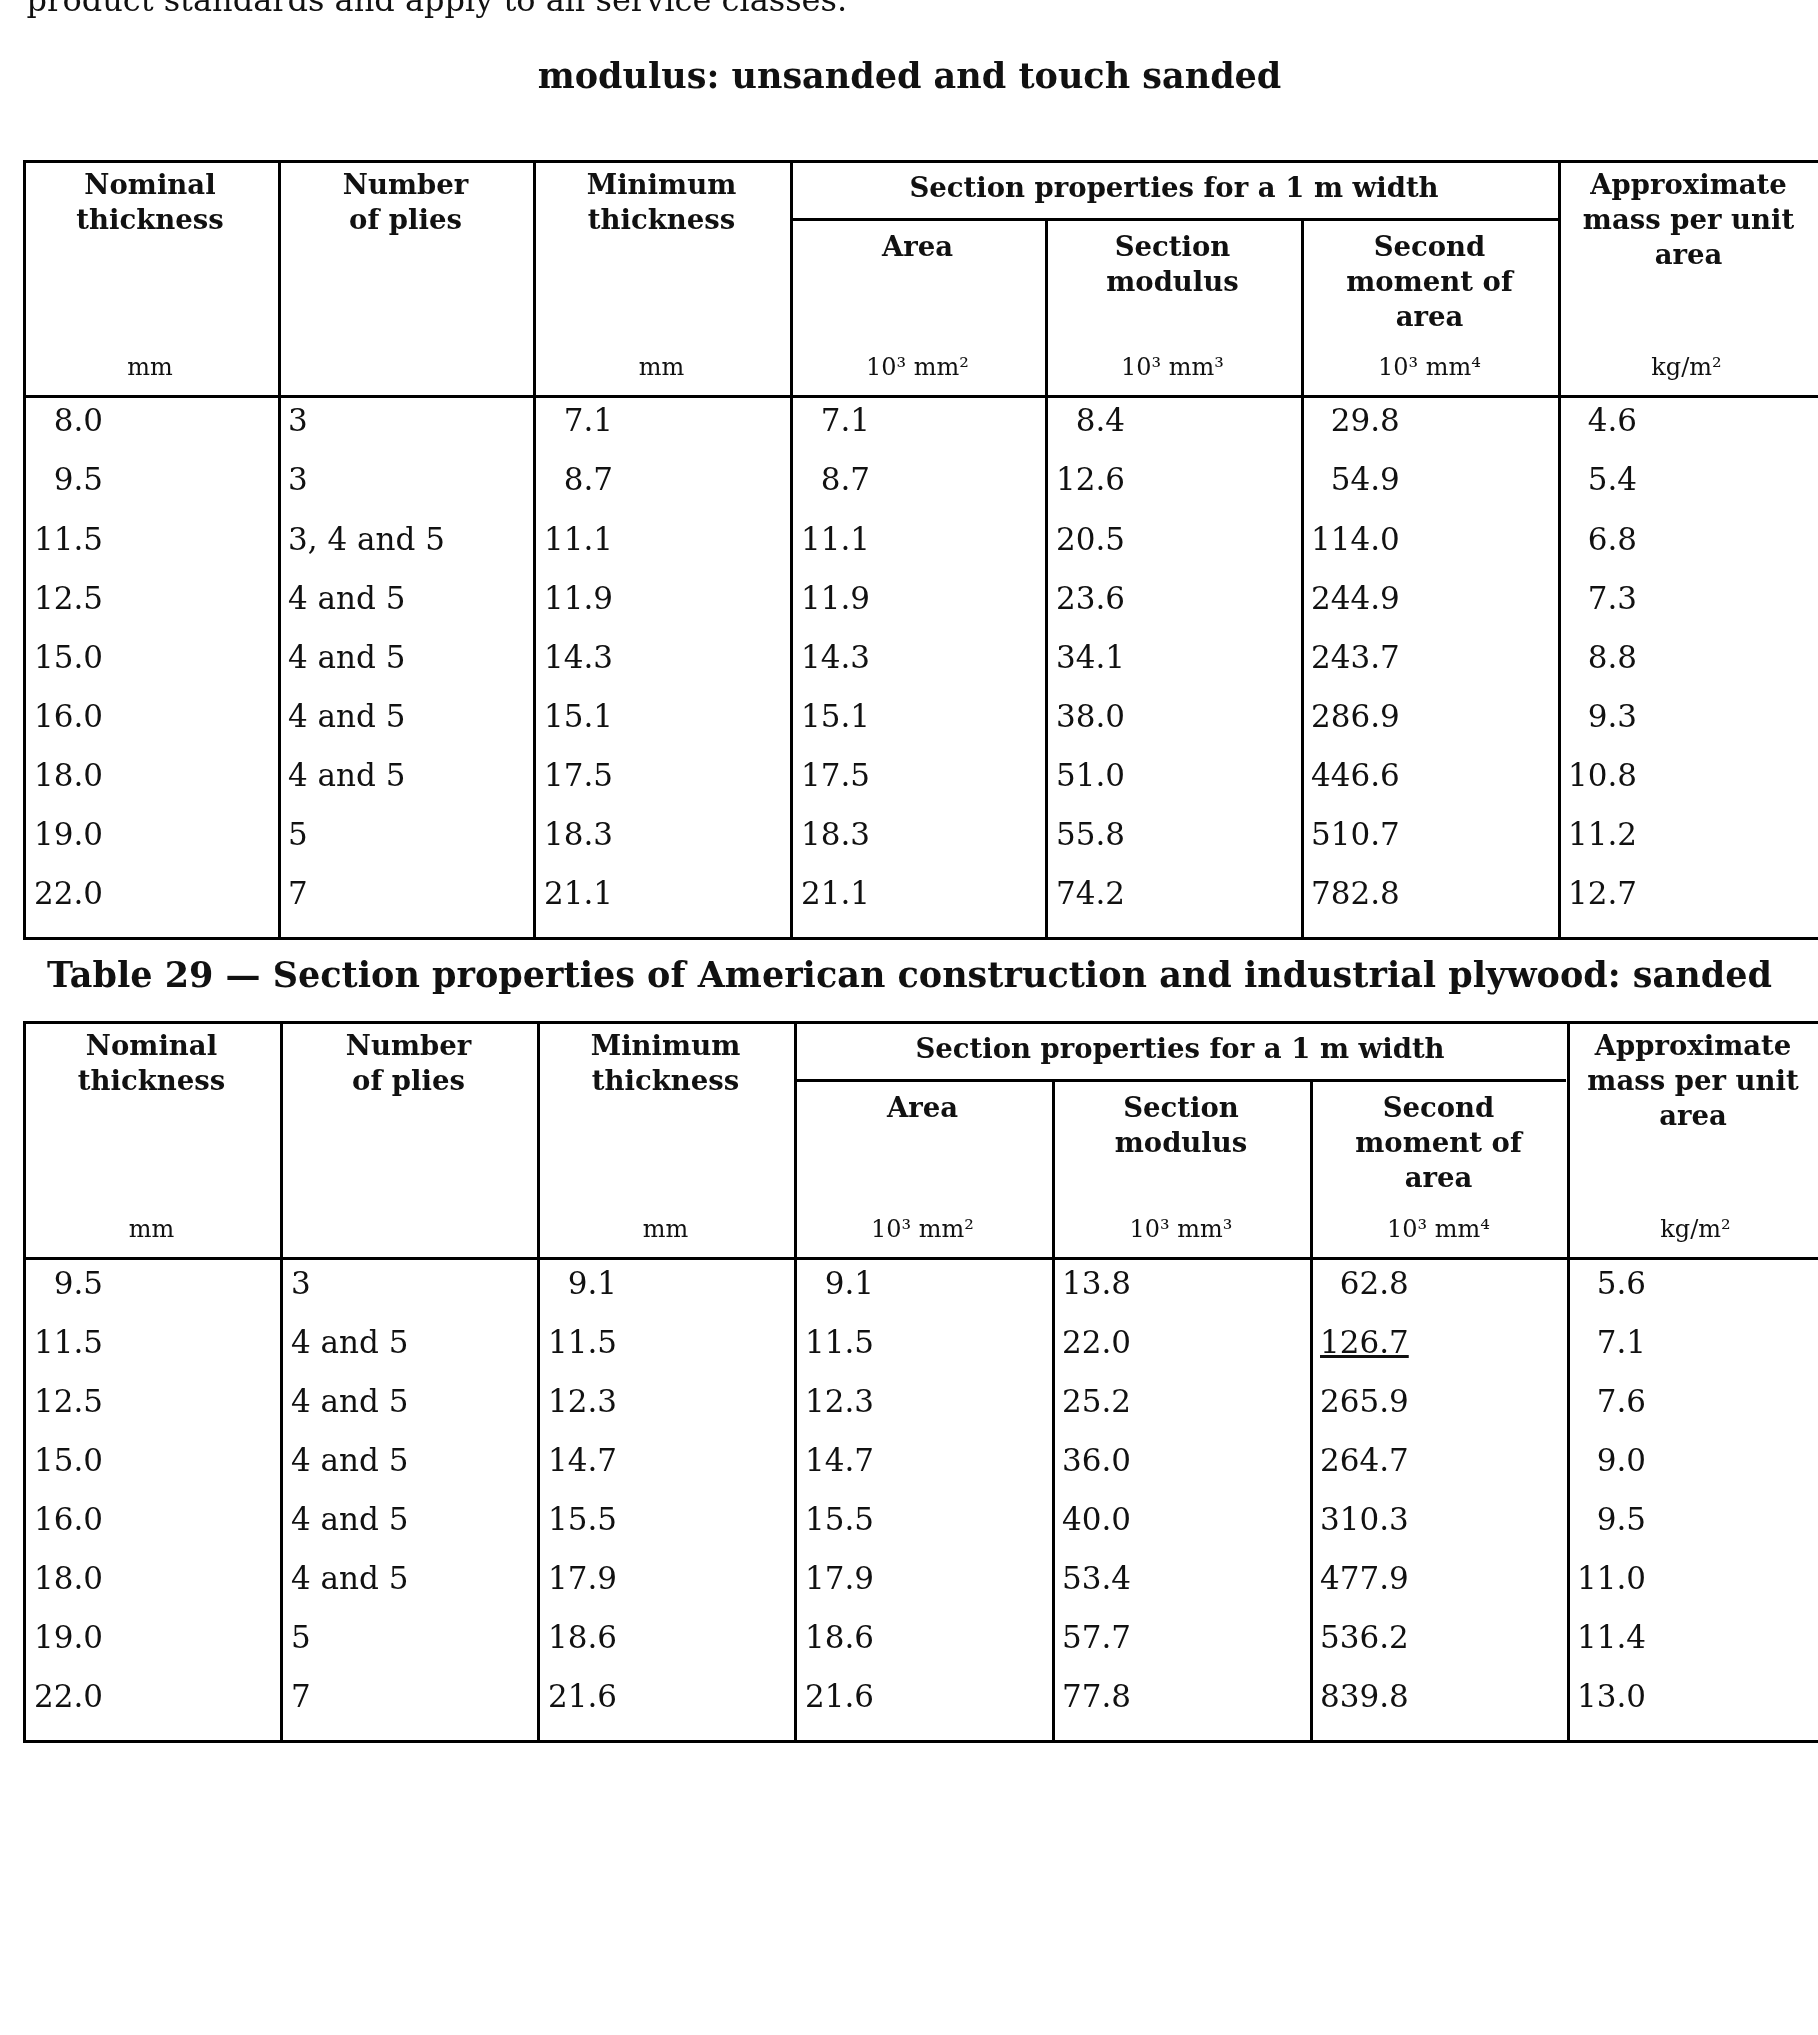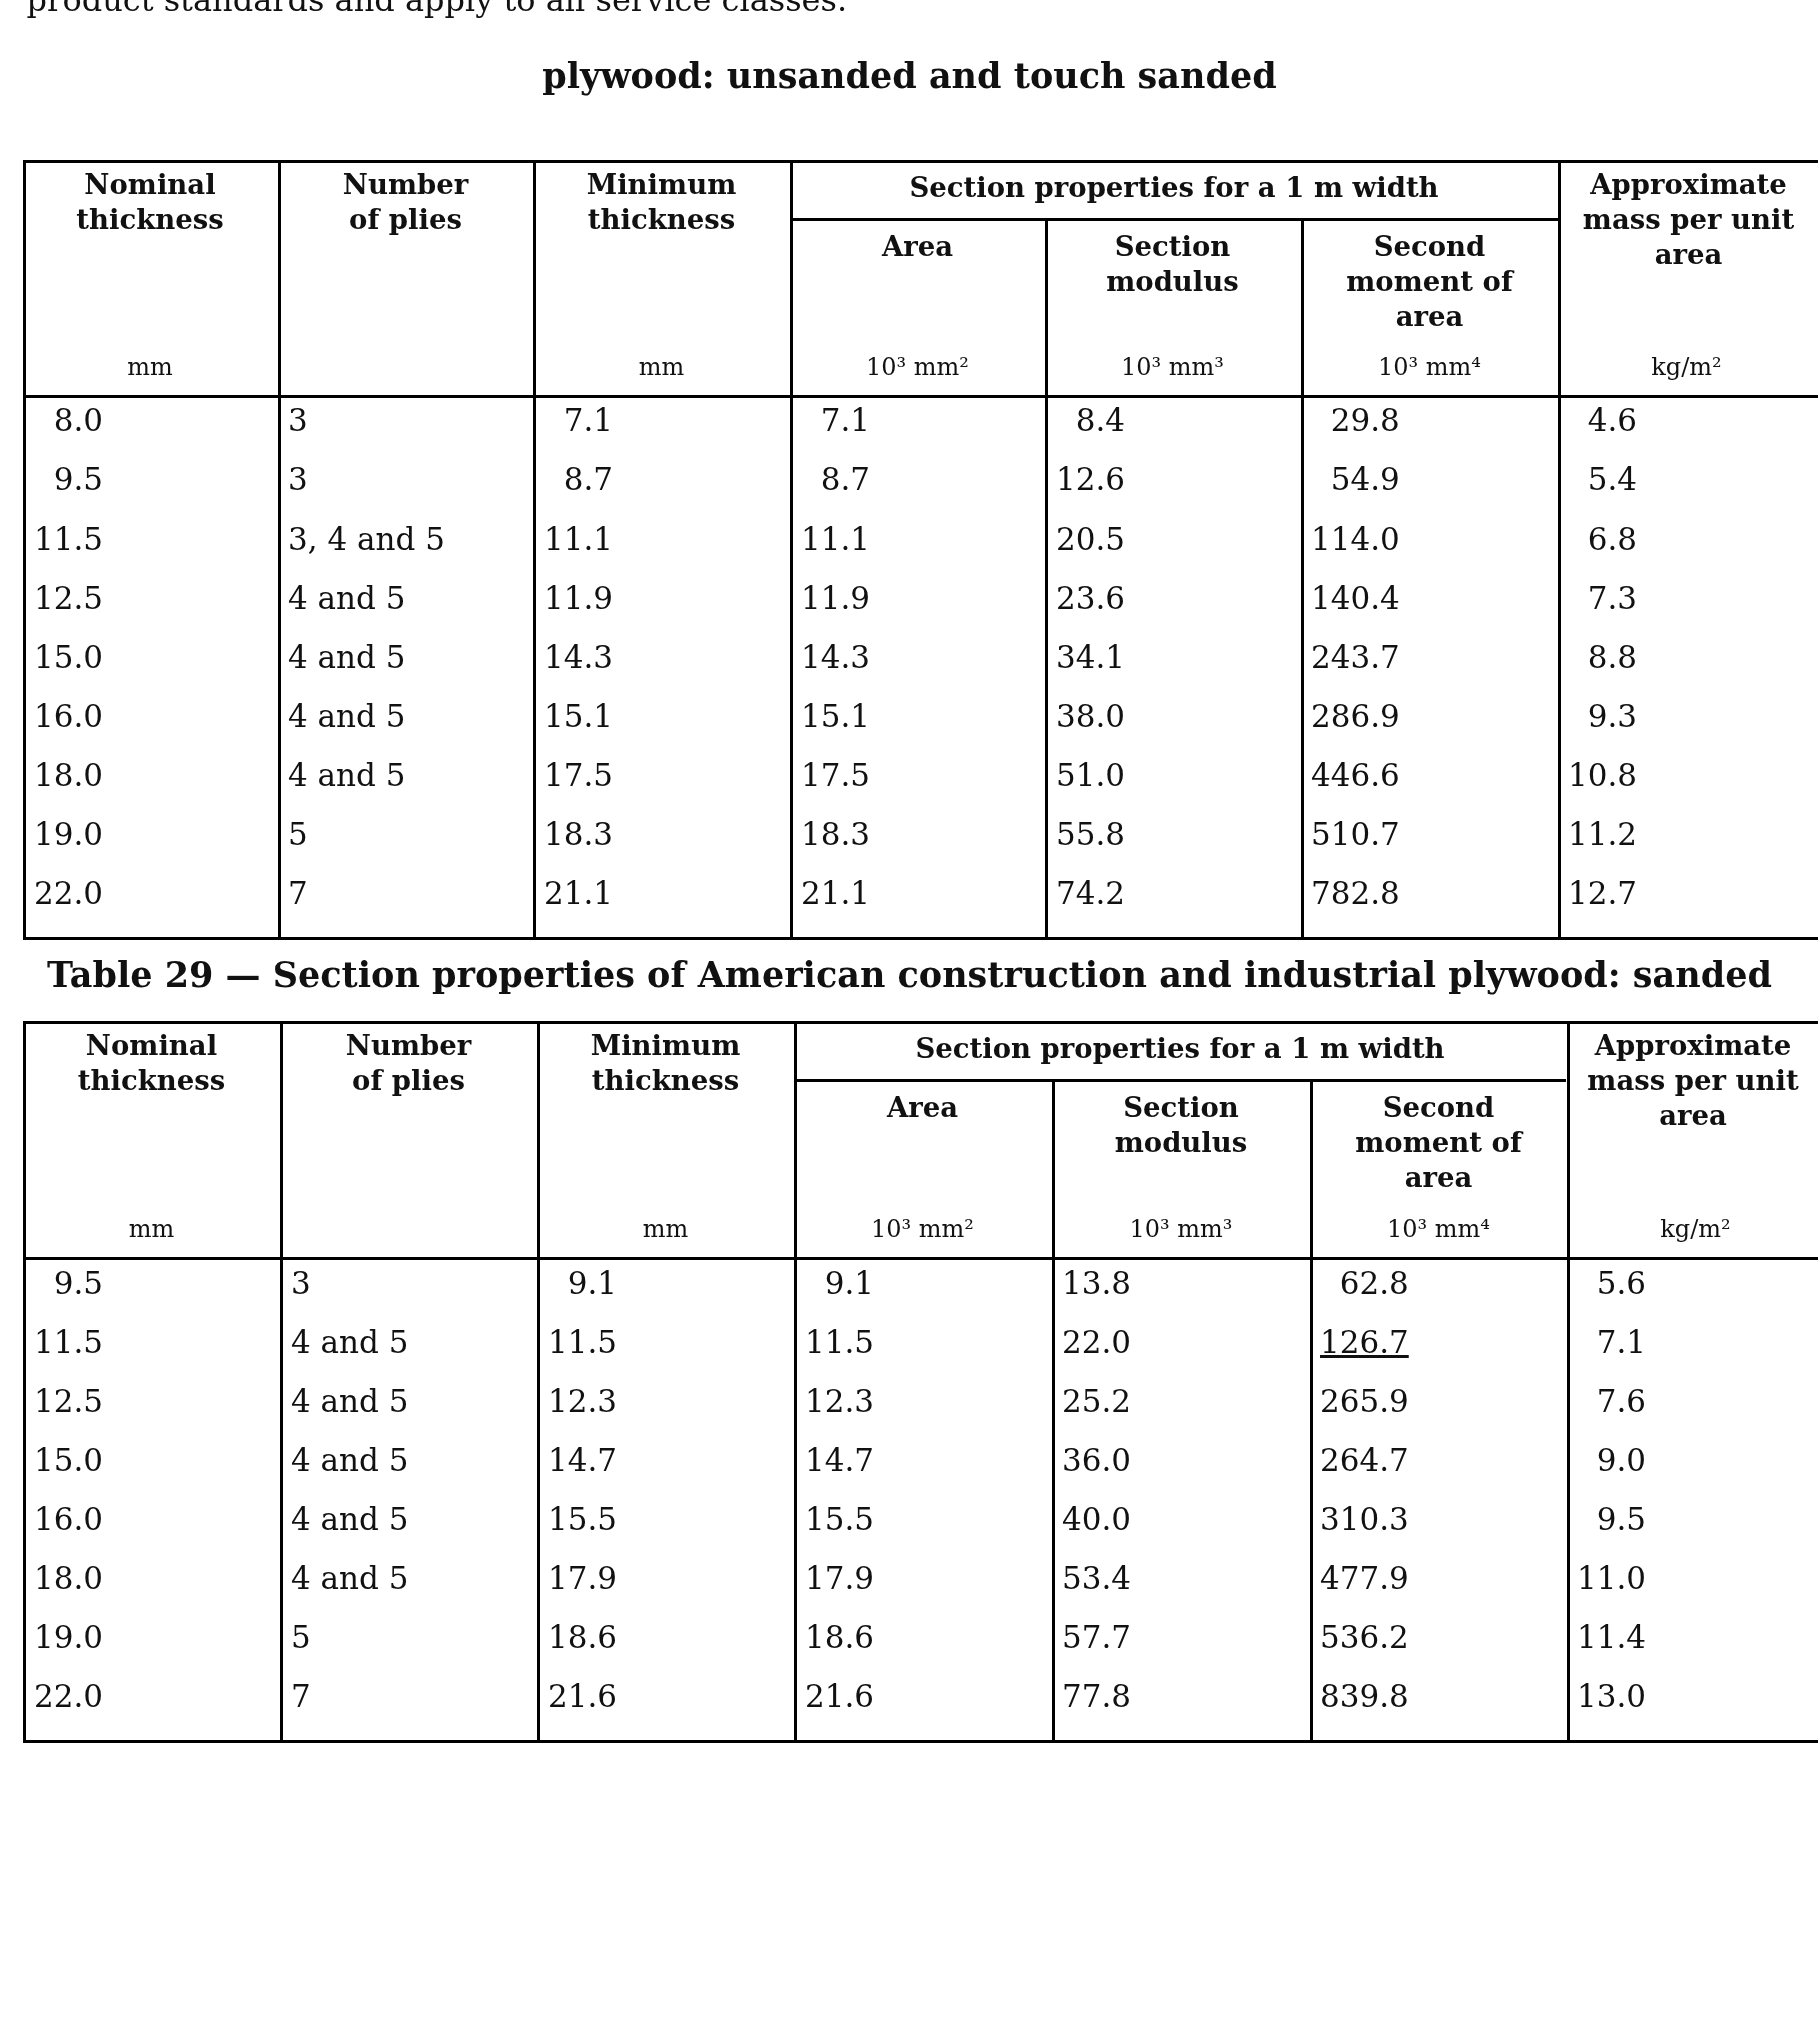--- a/index.html
+++ b/index.html
@@ -29,21 +29,21 @@
     position: absolute; font-family: "DejaVu Serif", serif; font-size: 31px; line-height: 35px;
     white-space: pre;
   }
 </style>
 </head>
 <body>
 
 <div class="intro">product standards and apply to all service classes.</div>
 
 <div class="caption" style="top:57px;">
-  <div>plywood: unsanded and touch sanded</div>
+  <div>modulus: unsanded and touch sanded</div>
 </div>
 
 <div id="t28">
     <div class="hline" style="left:23px;top:160px;width:1795px;"></div>
     <div class="hline" style="left:790px;top:218px;width:768px;"></div>
     <div class="hline" style="left:23px;top:395px;width:1795px;"></div>
     <div class="hline" style="left:23px;top:937px;width:1795px;"></div>
     <div class="vline" style="left:23px;top:160px;height:780px;"></div>
     <div class="vline" style="left:278px;top:160px;height:780px;"></div>
     <div class="vline" style="left:533px;top:160px;height:780px;"></div>
@@ -85,21 +85,21 @@
     <div class="cell" style="left:544px;top:522px;">11.1</div>
     <div class="cell" style="left:801px;top:522px;">11.1</div>
     <div class="cell" style="left:1056px;top:522px;">20.5</div>
     <div class="cell" style="left:1311px;top:522px;">114.0</div>
     <div class="cell" style="left:1568px;top:522px;">  6.8</div>
     <div class="cell" style="left:34px;top:581px;">12.5</div>
     <div class="cell" style="left:288px;top:581px;">4 and 5</div>
     <div class="cell" style="left:544px;top:581px;">11.9</div>
     <div class="cell" style="left:801px;top:581px;">11.9</div>
     <div class="cell" style="left:1056px;top:581px;">23.6</div>
-    <div class="cell" style="left:1311px;top:581px;">140.4</div>
+    <div class="cell" style="left:1311px;top:581px;">244.9</div>
     <div class="cell" style="left:1568px;top:581px;">  7.3</div>
     <div class="cell" style="left:34px;top:640px;">15.0</div>
     <div class="cell" style="left:288px;top:640px;">4 and 5</div>
     <div class="cell" style="left:544px;top:640px;">14.3</div>
     <div class="cell" style="left:801px;top:640px;">14.3</div>
     <div class="cell" style="left:1056px;top:640px;">34.1</div>
     <div class="cell" style="left:1311px;top:640px;">243.7</div>
     <div class="cell" style="left:1568px;top:640px;">  8.8</div>
     <div class="cell" style="left:34px;top:699px;">16.0</div>
     <div class="cell" style="left:288px;top:699px;">4 and 5</div>

